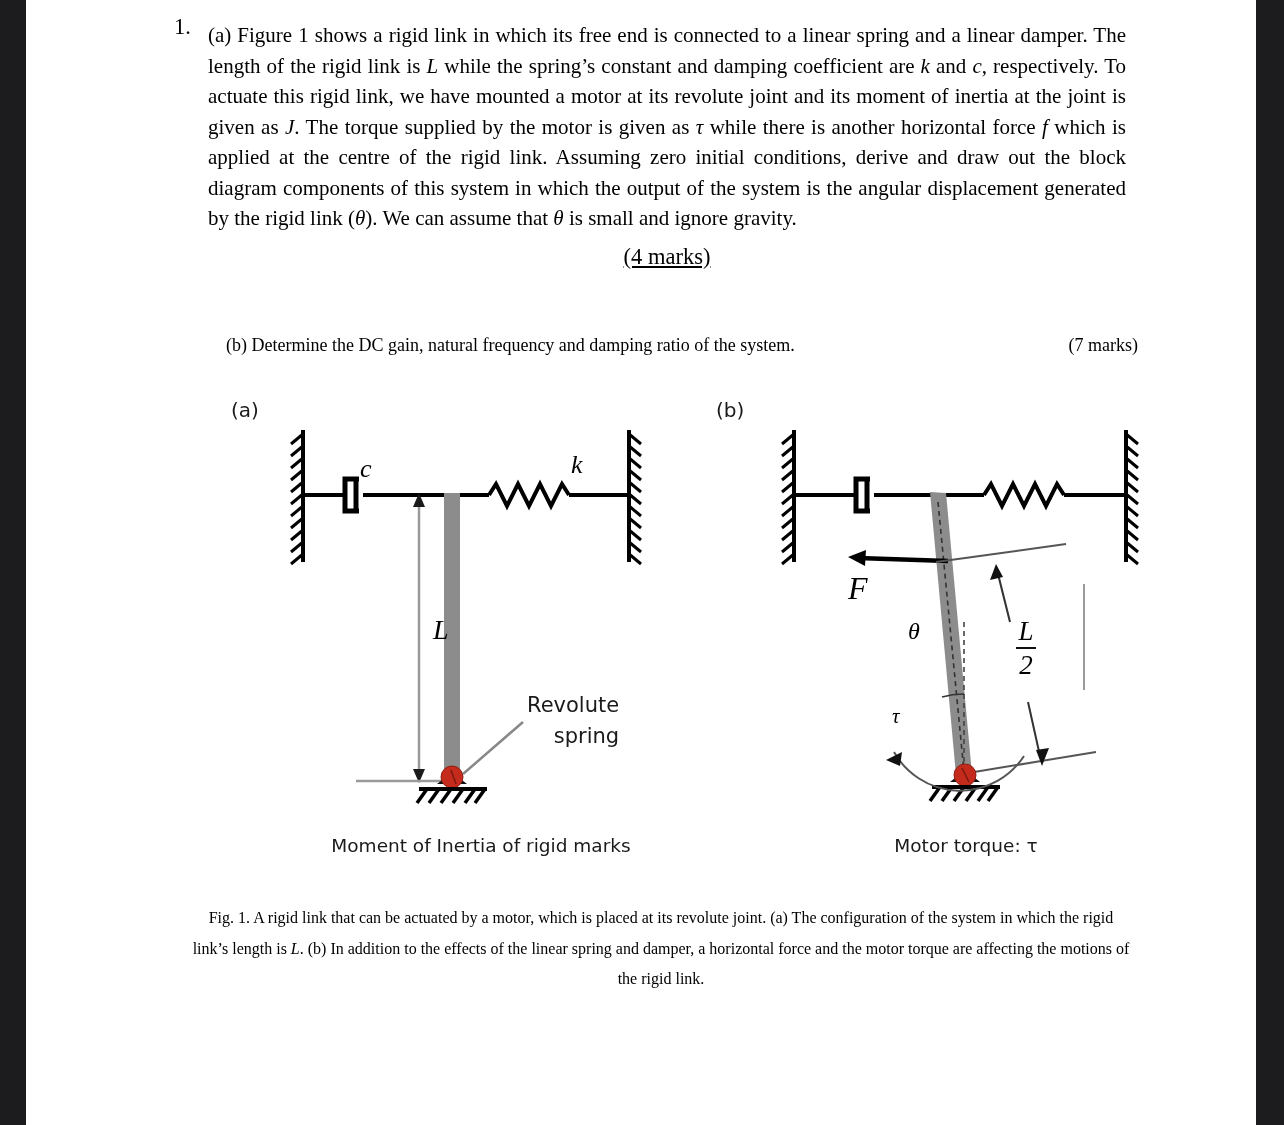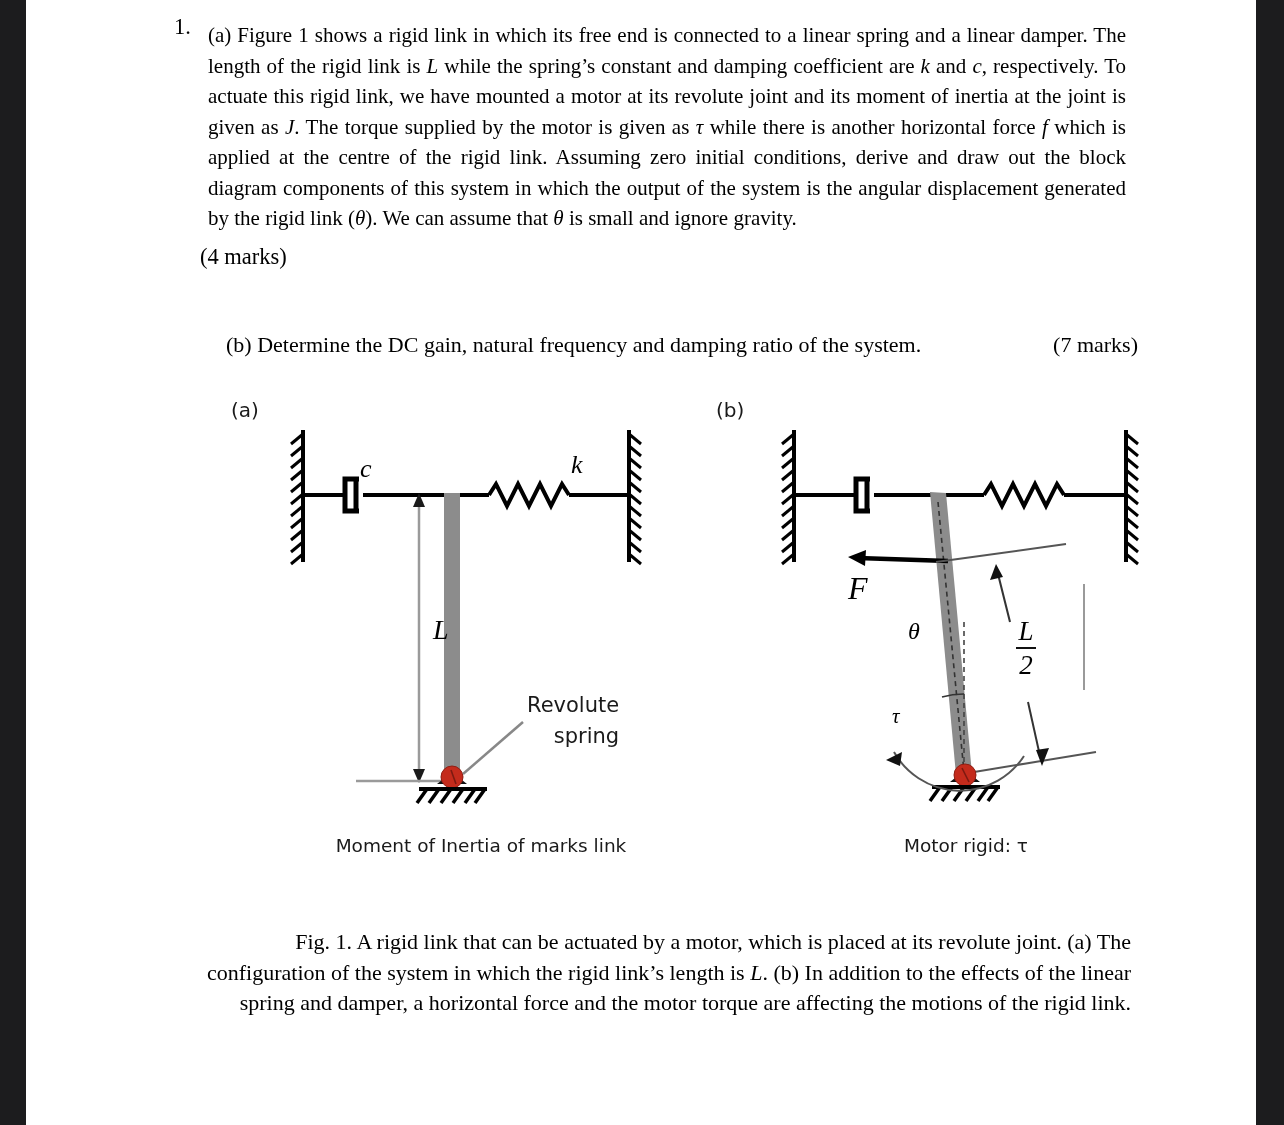--- a/index.html
+++ b/index.html
@@ -43,32 +43,33 @@
     flex: 1;
   }
   .para-a {
     font-size: 21px;
     line-height: 30.5px;
     text-align: justify;
     text-justify: inter-word;
     margin: 8px;
   }
   .marks-right {
-    text-align: left;
+    text-align: center;
     font-size: 22.5px;
     line-height: 30.5px;
+    text-decoration: underline;
   }
   .part-b-row {
     position: absolute;
     left: 200px;
     top: 330px;
     width: 912px;
     display: flex;
     justify-content: space-between;
-    font-size: 22px;
+    font-size: 18px;
     line-height: 30px;
   }
   i.v, .var {
     font-style: italic;
   }
   .fig-area {
     position: absolute;
     left: 0;
     top: 392px;
     width: 1230px;
@@ -86,24 +87,23 @@
     font-size: 18.5px;
     line-height: 28px;
     color: #1a1a1a;
     text-align: center;
   }
   .figcaption {
     position: absolute;
     left: 165px;
     top: 903px;
     width: 940px;
-    font-size: 22px;
+    font-size: 16px;
     line-height: 30.5px;
-    text-align: right;
-    margin-top: 24px;
+    text-align: center;
   }
   svg { display: block; }
 </style>
 </head>
 <body>
 
 <div class="page">
 
   <div class="question-block">
     <div class="q-row">
@@ -302,22 +302,22 @@
     <div style="position:absolute; left:822px; top:178px; font-size:32px; font-style:italic;">F</div>
     <div style="position:absolute; left:882px; top:226px; font-size:24px; font-style:italic;">θ</div>
     <div style="position:absolute; left:866px; top:312px; font-size:21px; font-style:italic;">τ</div>
     <div style="position:absolute; left:990px; top:226px; font-size:27px; font-style:italic; text-align:center; line-height:26px;">
       <div>L</div>
       <div style="border-top:2px solid #111; width:20px; margin:3px auto;"></div>
       <div>2</div>
     </div>
 
     <div class="cap-sans" style="left:275px; top:440px; width:360px;">
-      <div>Moment of Inertia of marks link</div>
+      <div>Moment of Inertia of rigid marks</div>
     </div>
-    <div class="cap-sans" style="left:790px; top:440px; width:300px;">Motor rigid: τ</div>
+    <div class="cap-sans" style="left:790px; top:440px; width:300px;">Motor torque: τ</div>
   </div>
 
   <div class="figcaption">
     Fig. 1. A rigid link that can be actuated by a motor, which is placed at its revolute joint. (a) The configuration of the system in which the rigid link’s length is <i class="v">L</i>. (b) In addition to the effects of the linear spring and damper, a horizontal force and the motor torque are affecting the motions of the rigid link.
   </div>
 
 </div>
 
 </body></html>

